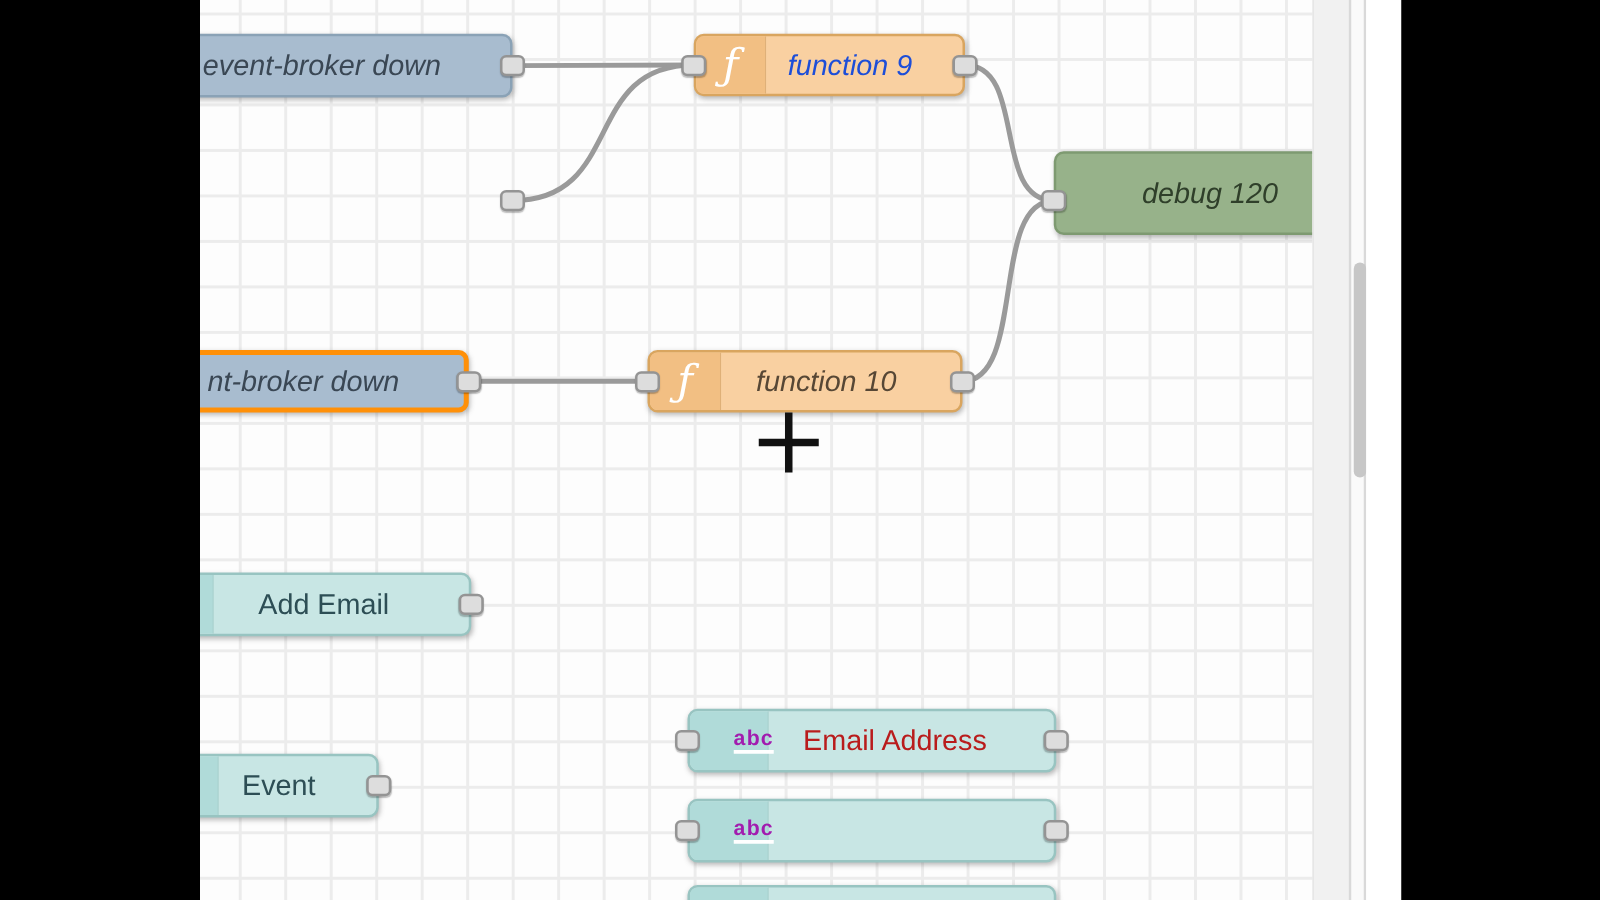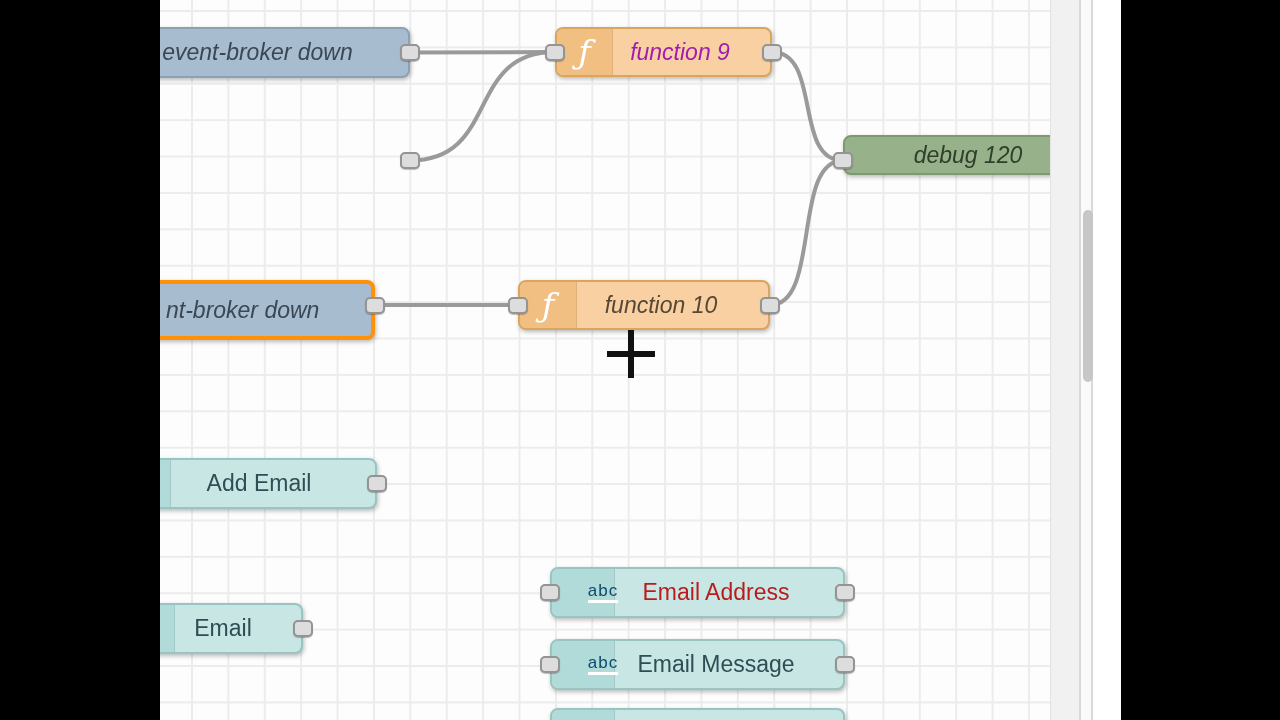--- a/index.html
+++ b/index.html
@@ -24,21 +24,21 @@
                      linear-gradient(to bottom,#ececec 2px,transparent 2px);
     background-size:36.4px 36.4px;background-position:31px 10px;z-index:1;}
   #wire-layer{position:absolute;left:0;top:0;z-index:2;}
   .node{position:absolute;box-sizing:border-box;border-radius:8px;border:2px solid;
         box-shadow:1px 2px 4px rgba(60,60,60,.35);z-index:3;display:flex;align-items:center;}
   .node.selected{border-width:4px;}
   .node-icon-region{position:absolute;left:0;top:0;bottom:0;border-radius:6px 0 0 6px;
         display:flex;align-items:center;justify-content:center;border-right:1px solid rgba(0,0,0,.08);}
   .fn-glyph{color:#fff;font-family:"DejaVu Serif","Liberation Serif",serif;
         font-style:italic;font-size:34px;line-height:1;}
-  .abc-glyph{color:#0c4a6e;font-weight:normal;font-size:17px;letter-spacing:1px;
+  .abc-glyph{color:#a21caf;font-weight:bold;font-size:17px;letter-spacing:1px;
         border-bottom:3px solid #fff;padding-bottom:1px;line-height:1;margin-left:40px;}
   .node-label{position:relative;width:100%;text-align:center;font-size:23px;white-space:nowrap;}
   .node-label.italic{font-style:italic;}
   .node-label.left{text-align:left;}
   .port{position:absolute;width:20px;height:17px;border-radius:5px;background:#ddd;
         border:2px solid #949494;box-sizing:border-box;z-index:4;box-shadow:0 1px 1px rgba(0,0,0,.25);}
   #cursor-crosshair{position:absolute;z-index:10;}
 </style>
 </head>
 <body>
@@ -56,63 +56,62 @@
 
   <div class="node" style="left: -55px; top: 27px; width: 305px; height: 51px; background: rgb(168, 188, 207); border-color: rgb(138, 162, 182);">
         <div class="node-label italic" style="color: rgb(58, 71, 84);">event-broker down</div>
       </div>
       <div class="port" style="left: 240px; top: 44px; background: rgb(221, 221, 221); border-color: rgb(148, 148, 148);"></div>
       <div class="port" style="left: 240px; top: 152px; background: rgb(221, 221, 221); border-color: rgb(148, 148, 148);"></div>
       <div class="node" style="left: 395px; top: 27px; width: 217px; height: 50px; background: rgb(249, 208, 161); border-color: rgb(217, 165, 95);">
         <div class="node-icon-region" style="width: 55px; background: rgb(242, 191, 131);">
           <span class="fn-glyph">ƒ</span>
         </div>
-        <div class="node-label italic" style="color: #a21caf; padding-left: 33px;">function 9</div>
+        <div class="node-label italic" style="color: #1d4ed8; padding-left: 33px;">function 9</div>
       </div>
       <div class="port" style="left: 385px; top: 43.5px; background: rgb(221, 221, 221); border-color: rgb(148, 148, 148);"></div>
       <div class="port" style="left: 602px; top: 43.5px; background: rgb(221, 221, 221); border-color: rgb(148, 148, 148);"></div>
-      <div class="node" style="left: 683px; top: 135px; width: 250px; height: 40px; background: rgb(151, 178, 138); border-color: rgb(126, 154, 113);">
+      <div class="node" style="left: 683px; top: 121px; width: 250px; height: 67px; background: rgb(151, 178, 138); border-color: rgb(126, 154, 113);">
         <div class="node-label italic" style="color: rgb(47, 63, 42);">debug 120</div>
       </div>
       <div class="port" style="left: 673px; top: 152px; background: rgb(221, 221, 221); border-color: rgb(148, 148, 148);"></div>
-      <div class="node selected" style="left: -60px; top: 280px; width: 275px; height: 60px; background: rgb(168, 188, 207); border-color: rgb(255, 144, 8);">
+      <div class="node selected" style="left: -60px; top: 280px; width: 275px; height: 50px; background: rgb(168, 188, 207); border-color: rgb(255, 144, 8);">
         <div class="node-label italic left" style="color: rgb(58, 71, 84); padding-left: 62px;">nt-broker down</div>
       </div>
       <div class="port" style="left: 205px; top: 296.5px; background: rgb(221, 221, 221); border-color: rgb(148, 148, 148);"></div>
       <div class="node" style="left: 358px; top: 280px; width: 252px; height: 50px; background: rgb(249, 208, 161); border-color: rgb(217, 165, 95);">
         <div class="node-icon-region" style="width: 56px; background: rgb(242, 191, 131);">
           <span class="fn-glyph">ƒ</span>
         </div>
         <div class="node-label italic" style="color: rgb(87, 71, 53); padding-left: 34px;">function 10</div>
       </div>
       <div class="port" style="left: 348px; top: 296.5px; background: rgb(221, 221, 221); border-color: rgb(148, 148, 148);"></div>
       <div class="port" style="left: 600px; top: 296.5px; background: rgb(221, 221, 221); border-color: rgb(148, 148, 148);"></div>
       <div class="node" style="left: -60px; top: 458px; width: 277px; height: 51px; background: rgb(200, 230, 228); border-color: rgb(152, 196, 193);">
         <div class="node-icon-region" style="width: 68px; background: rgb(176, 219, 217);"></div>
         <div class="node-label" style="color: rgb(45, 78, 85); padding-left: 41px;">Add Email</div>
       </div>
       <div class="port" style="left: 207px; top: 475px; background: rgb(221, 221, 221); border-color: rgb(148, 148, 148);"></div>
       <div class="node" style="left: -60px; top: 603px; width: 203px; height: 51px; background: rgb(200, 230, 228); border-color: rgb(152, 196, 193);">
         <div class="node-icon-region" style="width: 72px; background: rgb(176, 219, 217);"></div>
-        <div class="node-label" style="color: rgb(45, 78, 85); padding-left: 43px;">Email</div>
+        <div class="node-label" style="color: rgb(45, 78, 85); padding-left: 43px;">Event</div>
       </div>
       <div class="port" style="left: 133px; top: 620px; background: rgb(221, 221, 221); border-color: rgb(148, 148, 148);"></div>
       <div class="node" style="left: 390px; top: 567px; width: 295px; height: 51px; background: rgb(200, 230, 228); border-color: rgb(152, 196, 193);">
         <div class="node-icon-region" style="width: 62px; background: rgb(176, 219, 217);">
           <span class="abc-glyph">abc</span>
         </div>
         <div class="node-label" style="color: #b91c1c; padding-left: 37px;">Email Address</div>
       </div>
       <div class="port" style="left: 380px; top: 584px; background: rgb(221, 221, 221); border-color: rgb(148, 148, 148);"></div>
       <div class="port" style="left: 675px; top: 584px; background: rgb(221, 221, 221); border-color: rgb(148, 148, 148);"></div>
       <div class="node" style="left: 390px; top: 639px; width: 295px; height: 51px; background: rgb(200, 230, 228); border-color: rgb(152, 196, 193);">
         <div class="node-icon-region" style="width: 62px; background: rgb(176, 219, 217);">
           <span class="abc-glyph">abc</span>
         </div>
-        <div class="node-label" style="color: rgb(45, 78, 85); padding-left: 37px;">Email Message</div>
       </div>
       <div class="port" style="left: 380px; top: 656px; background: rgb(221, 221, 221); border-color: rgb(148, 148, 148);"></div>
       <div class="port" style="left: 675px; top: 656px; background: rgb(221, 221, 221); border-color: rgb(148, 148, 148);"></div>
       <div class="node" style="left: 390px; top: 708px; width: 295px; height: 51px; background: rgb(200, 230, 228); border-color: rgb(152, 196, 193);">
         <div class="node-icon-region" style="width: 62px; background: rgb(176, 219, 217);"></div>
         <div class="node-label" style="color: rgb(45, 78, 85); padding-left: 37px;"></div>
       </div>
       <div id="cursor-crosshair" style="left: 447px; top: 330px; width: 48px; height: 48px;">
         <div style="position:absolute;left:0;top:21px;width:48px;height:6px;background:#111111"></div>
         <div style="position:absolute;left:21px;top:0;width:6px;height:48px;background:#111111"></div>

